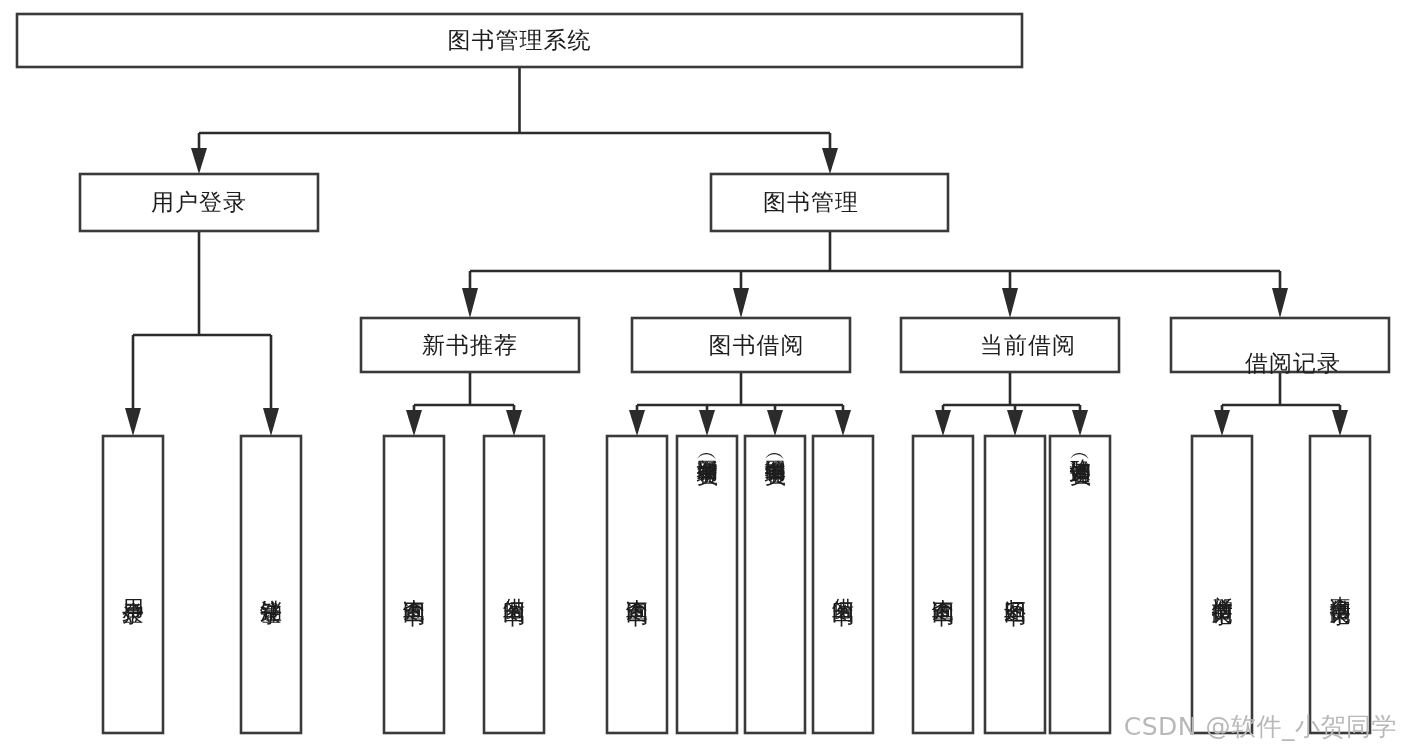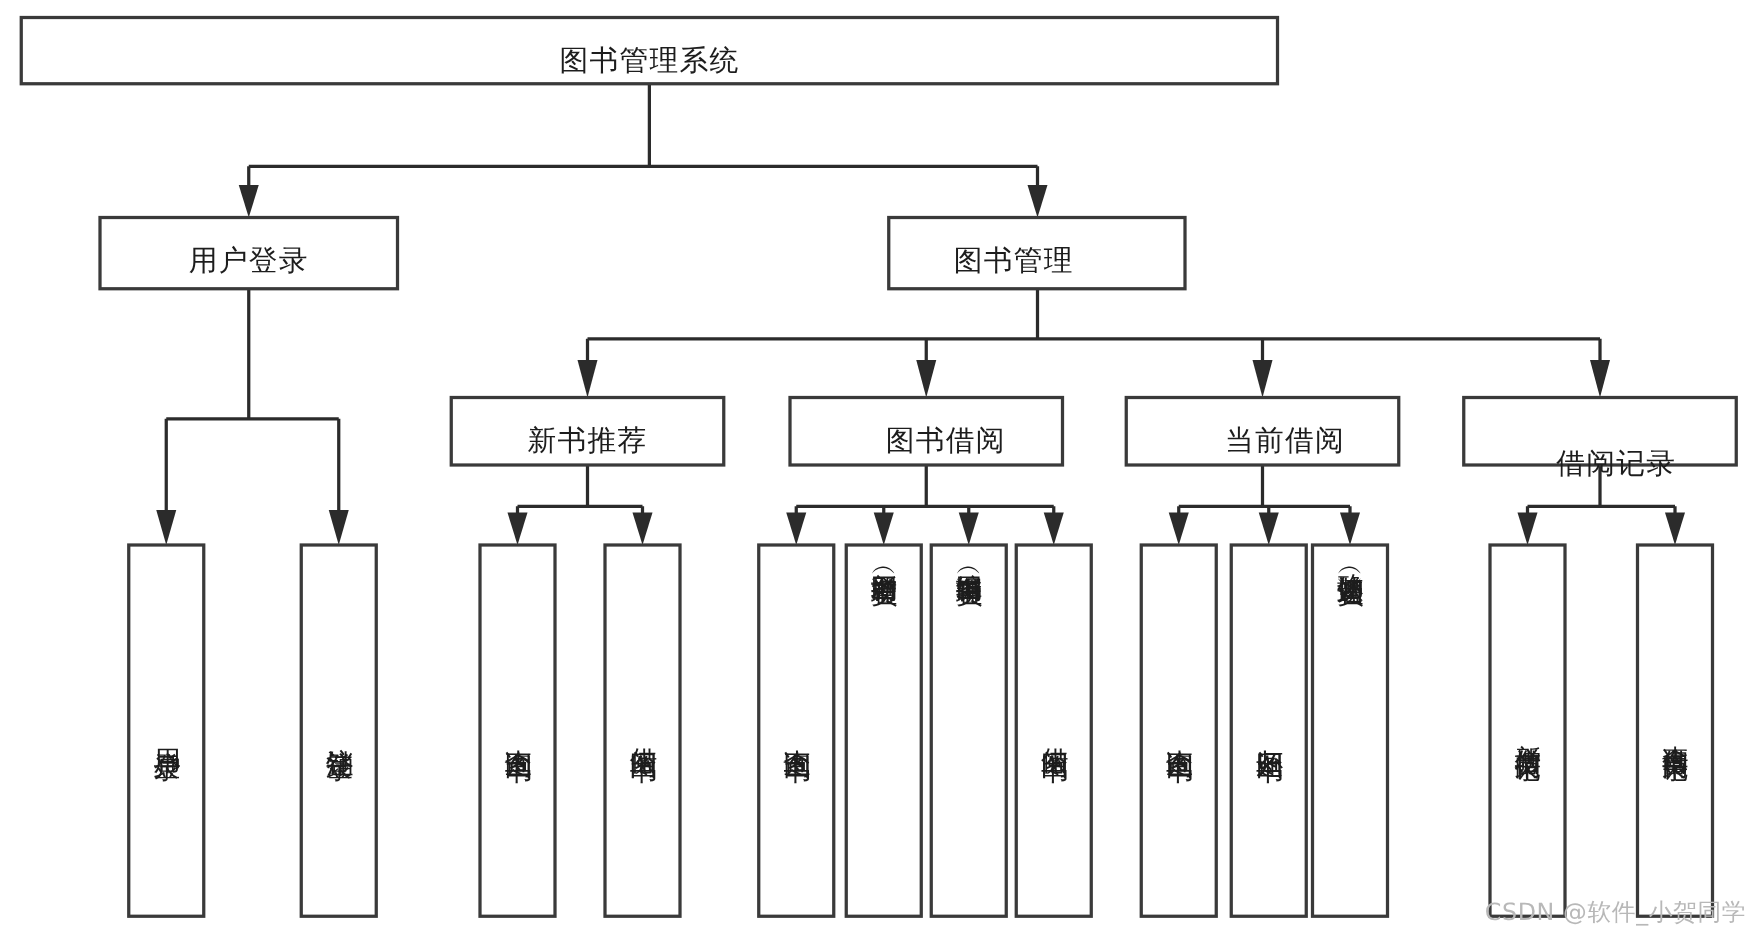--- a/index.html
+++ b/index.html
@@ -56,38 +56,37 @@
     font-family: "DejaVu Sans", "Liberation Sans", sans-serif;
     font-size: 22px;
     line-height: 1.08;
     color: #1d1d1d;
     letter-spacing: 2px;
     white-space: nowrap;
   }
   .hlabel-wrap {
     position: absolute;
     display: flex;
-    align-items: flex-start;
+    align-items: center;
     justify-content: center;
     pointer-events: none;
-    margin-top: 19px;
   }
   .hlabel-text {
     font-family: "DejaVu Sans", "Liberation Sans", sans-serif;
     font-size: 23px;
     color: #1d1d1d;
     letter-spacing: 1px;
     white-space: nowrap;
   }
   #watermark {
     position: absolute;
     right: 8px;
     bottom: 4px;
     font-family: "DejaVu Sans", "Liberation Sans", sans-serif;
-    font-size: 19px;
+    font-size: 25px;
     color: #b8b8b8;
     letter-spacing: 0.5px;
     white-space: nowrap;
     pointer-events: none;
   }
 </style>
 </head>
 <body>
 
 <div id="diagram-root">

